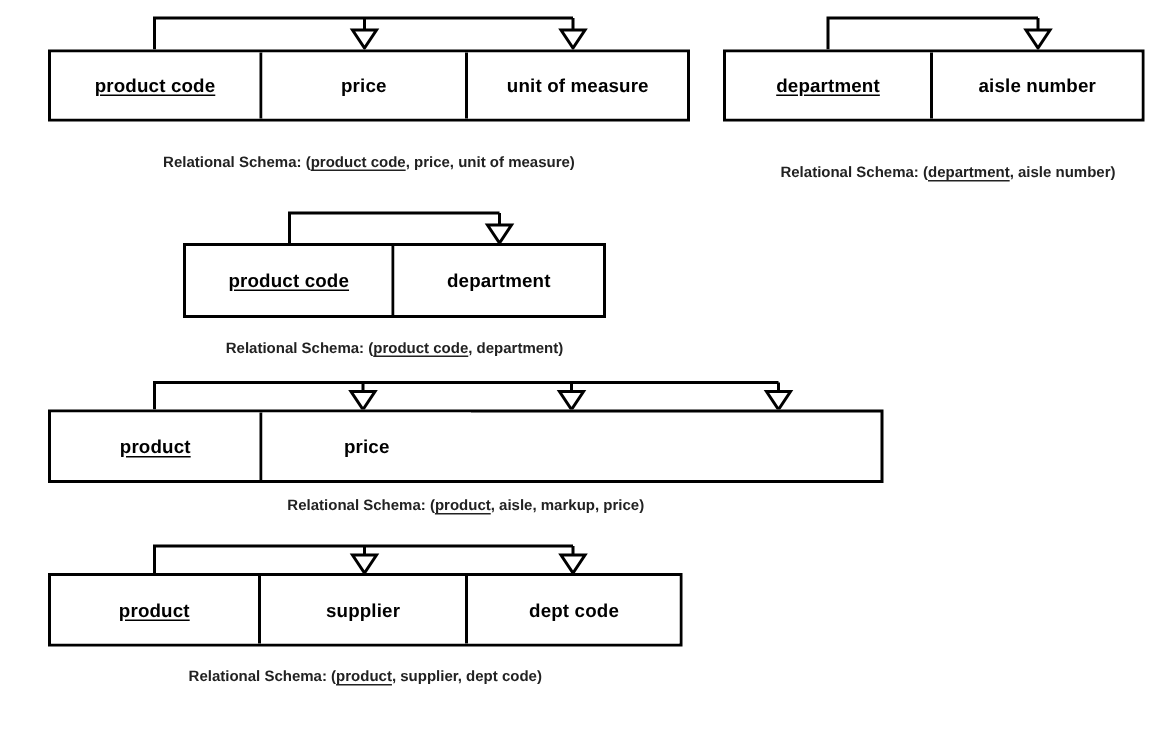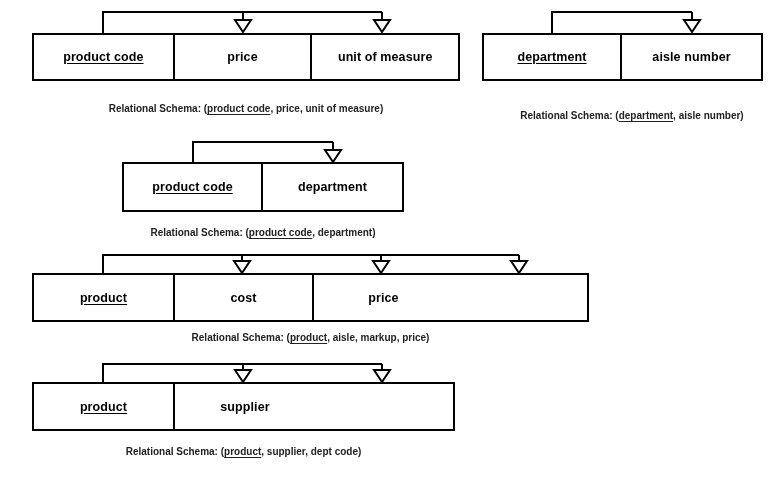--- a/index.html
+++ b/index.html
@@ -158,23 +158,20 @@
       <line x1="381" y1="255" x2="381" y2="261"></line>
       <polygon points="373,261 389,261 381,273"></polygon>
       <line x1="519" y1="255" x2="519" y2="261"></line>
       <polygon points="511,261 527,261 519,273"></polygon>
     </svg>
     <div class="fd-table" style="left:32px; top:273px; width:557px; height:49px;">
       <div class="fd-cell key" style="width:141px;">
         <span>product</span>
       </div>
       <div class="fd-cell" style="width:139px;">
-        <span>cost</span>
-      </div>
-      <div class="fd-cell" style="width:139px;">
         <span>price</span>
       </div>
     </div>
     <div class="fd-caption" style="left:32px; top:332px; width:557px;">
       <span>Relational Schema: (</span><span class="u">product</span><span>, aisle, markup, price)</span>
     </div>
   </div>
 
   <div class="fd-group">
     <svg class="fd-arrows" width="782" height="489">
@@ -184,19 +181,22 @@
       <line x1="382" y1="364" x2="382" y2="370"></line>
       <polygon points="374,370 390,370 382,382"></polygon>
     </svg>
     <div class="fd-table" style="left:32px; top:382px; width:423px; height:49px;">
       <div class="fd-cell key" style="width:141px;">
         <span>product</span>
       </div>
       <div class="fd-cell" style="width:140px;align-items:center;">
         <span>supplier</span>
       </div>
+      <div class="fd-cell" style="width:142px;">
+        <span>dept code</span>
+      </div>
     </div>
     <div class="fd-caption" style="left:32px; top:446px; width:423px;">
       <span>Relational Schema: (</span><span class="u">product</span><span>, supplier, dept code)</span>
     </div>
   </div>
 
 </div>
 
 </body></html>

